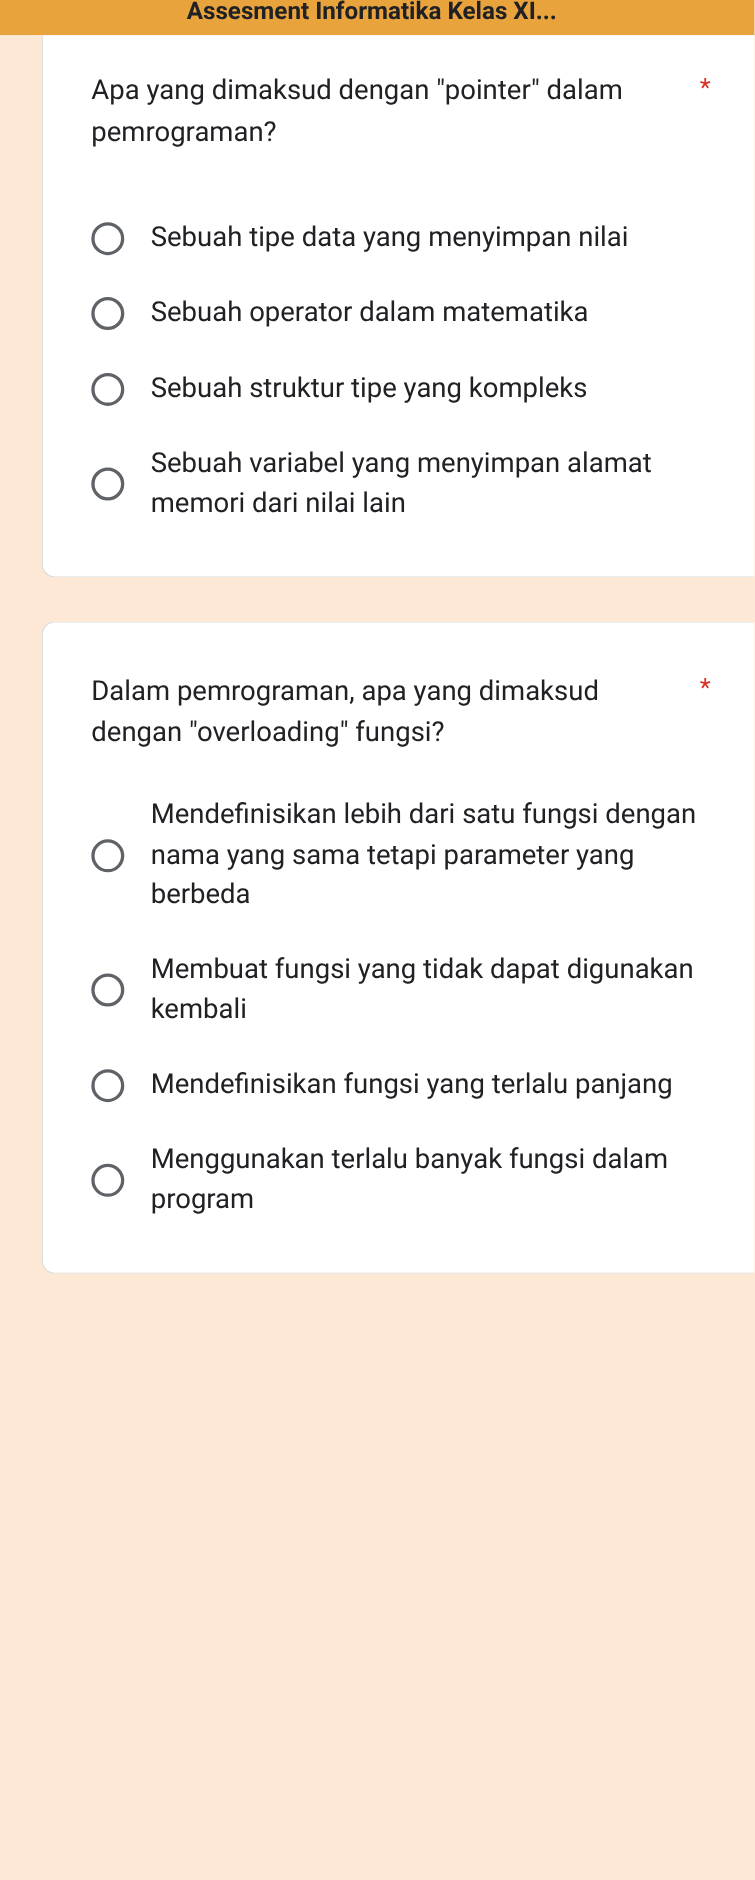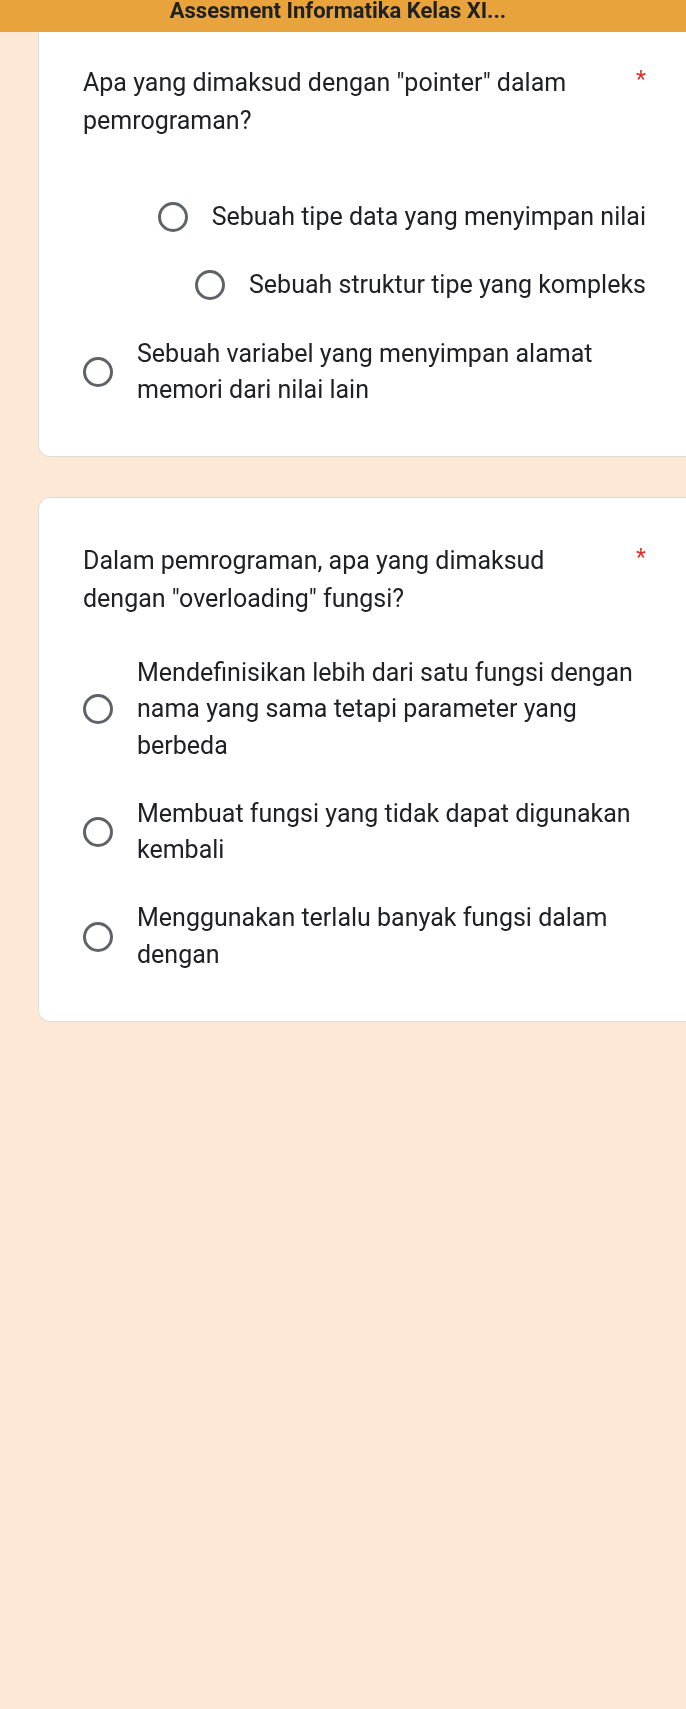--- a/index.html
+++ b/index.html
@@ -63,21 +63,20 @@
     .required-asterisk {
       color: #d93025;
       font-size: 23px;
       margin-left: 8px;
       line-height: 1.4;
     }
     .options-container {
       display: flex;
       flex-direction: column;
       gap: 32px;
-      align-items: flex-end;
     }
     .option-row {
       display: flex;
       align-items: center;
       gap: 24px;
       cursor: pointer;
     }
     .radio-circle {
       width: 30px;
       height: 30px;
@@ -110,20 +109,24 @@
       <div class="question-title">Apa yang dimaksud dengan "pointer" dalam pemrograman?</div>
       <div class="required-asterisk">*</div>
     </div>
     <div class="options-container">
       <div class="option-row">
         <div class="radio-circle"></div>
         <div class="option-label">Sebuah tipe data yang menyimpan nilai</div>
       </div>
       <div class="option-row">
         <div class="radio-circle"></div>
+        <div class="option-label">Sebuah operator dalam matematika</div>
+      </div>
+      <div class="option-row">
+        <div class="radio-circle"></div>
         <div class="option-label">Sebuah struktur tipe yang kompleks</div>
       </div>
       <div class="option-row">
         <div class="radio-circle"></div>
         <div class="option-label">Sebuah variabel yang menyimpan alamat memori dari nilai lain</div>
       </div>
     </div>
   </div>
 
   <div class="question-card">
@@ -135,18 +138,22 @@
       <div class="option-row">
         <div class="radio-circle"></div>
         <div class="option-label">Mendefinisikan lebih dari satu fungsi dengan nama yang sama tetapi parameter yang berbeda</div>
       </div>
       <div class="option-row">
         <div class="radio-circle"></div>
         <div class="option-label">Membuat fungsi yang tidak dapat digunakan kembali</div>
       </div>
       <div class="option-row">
         <div class="radio-circle"></div>
-        <div class="option-label">Menggunakan terlalu banyak fungsi dalam dengan</div>
+        <div class="option-label">Mendefinisikan fungsi yang terlalu panjang</div>
+      </div>
+      <div class="option-row">
+        <div class="radio-circle"></div>
+        <div class="option-label">Menggunakan terlalu banyak fungsi dalam program</div>
       </div>
     </div>
   </div>
 
 </div>
 
 </body></html>

